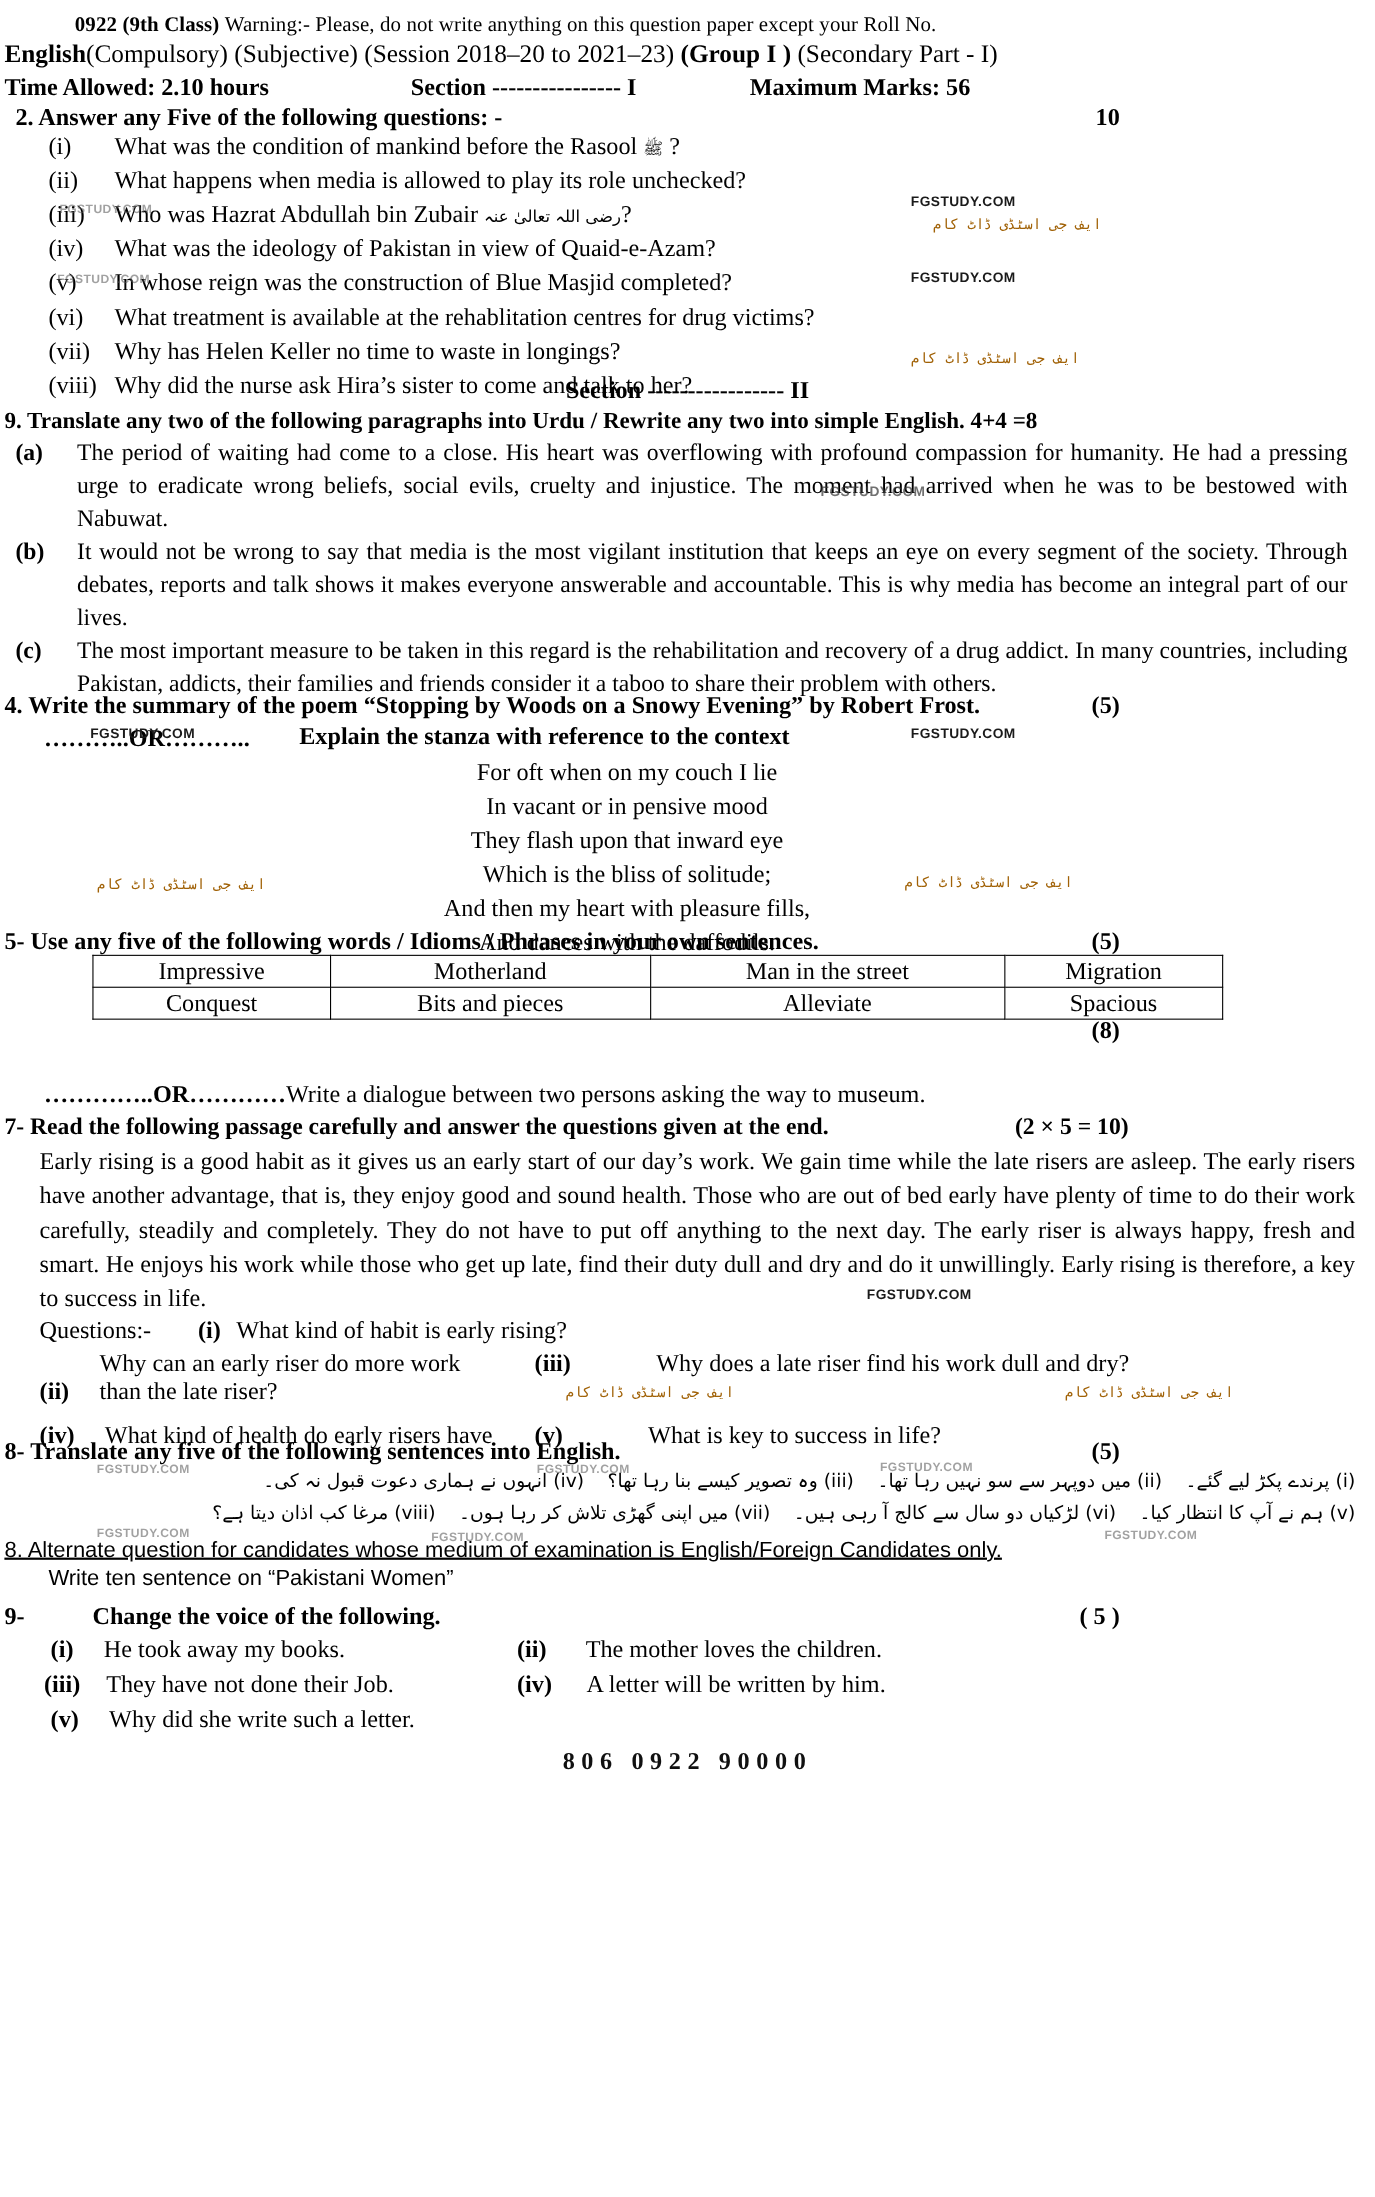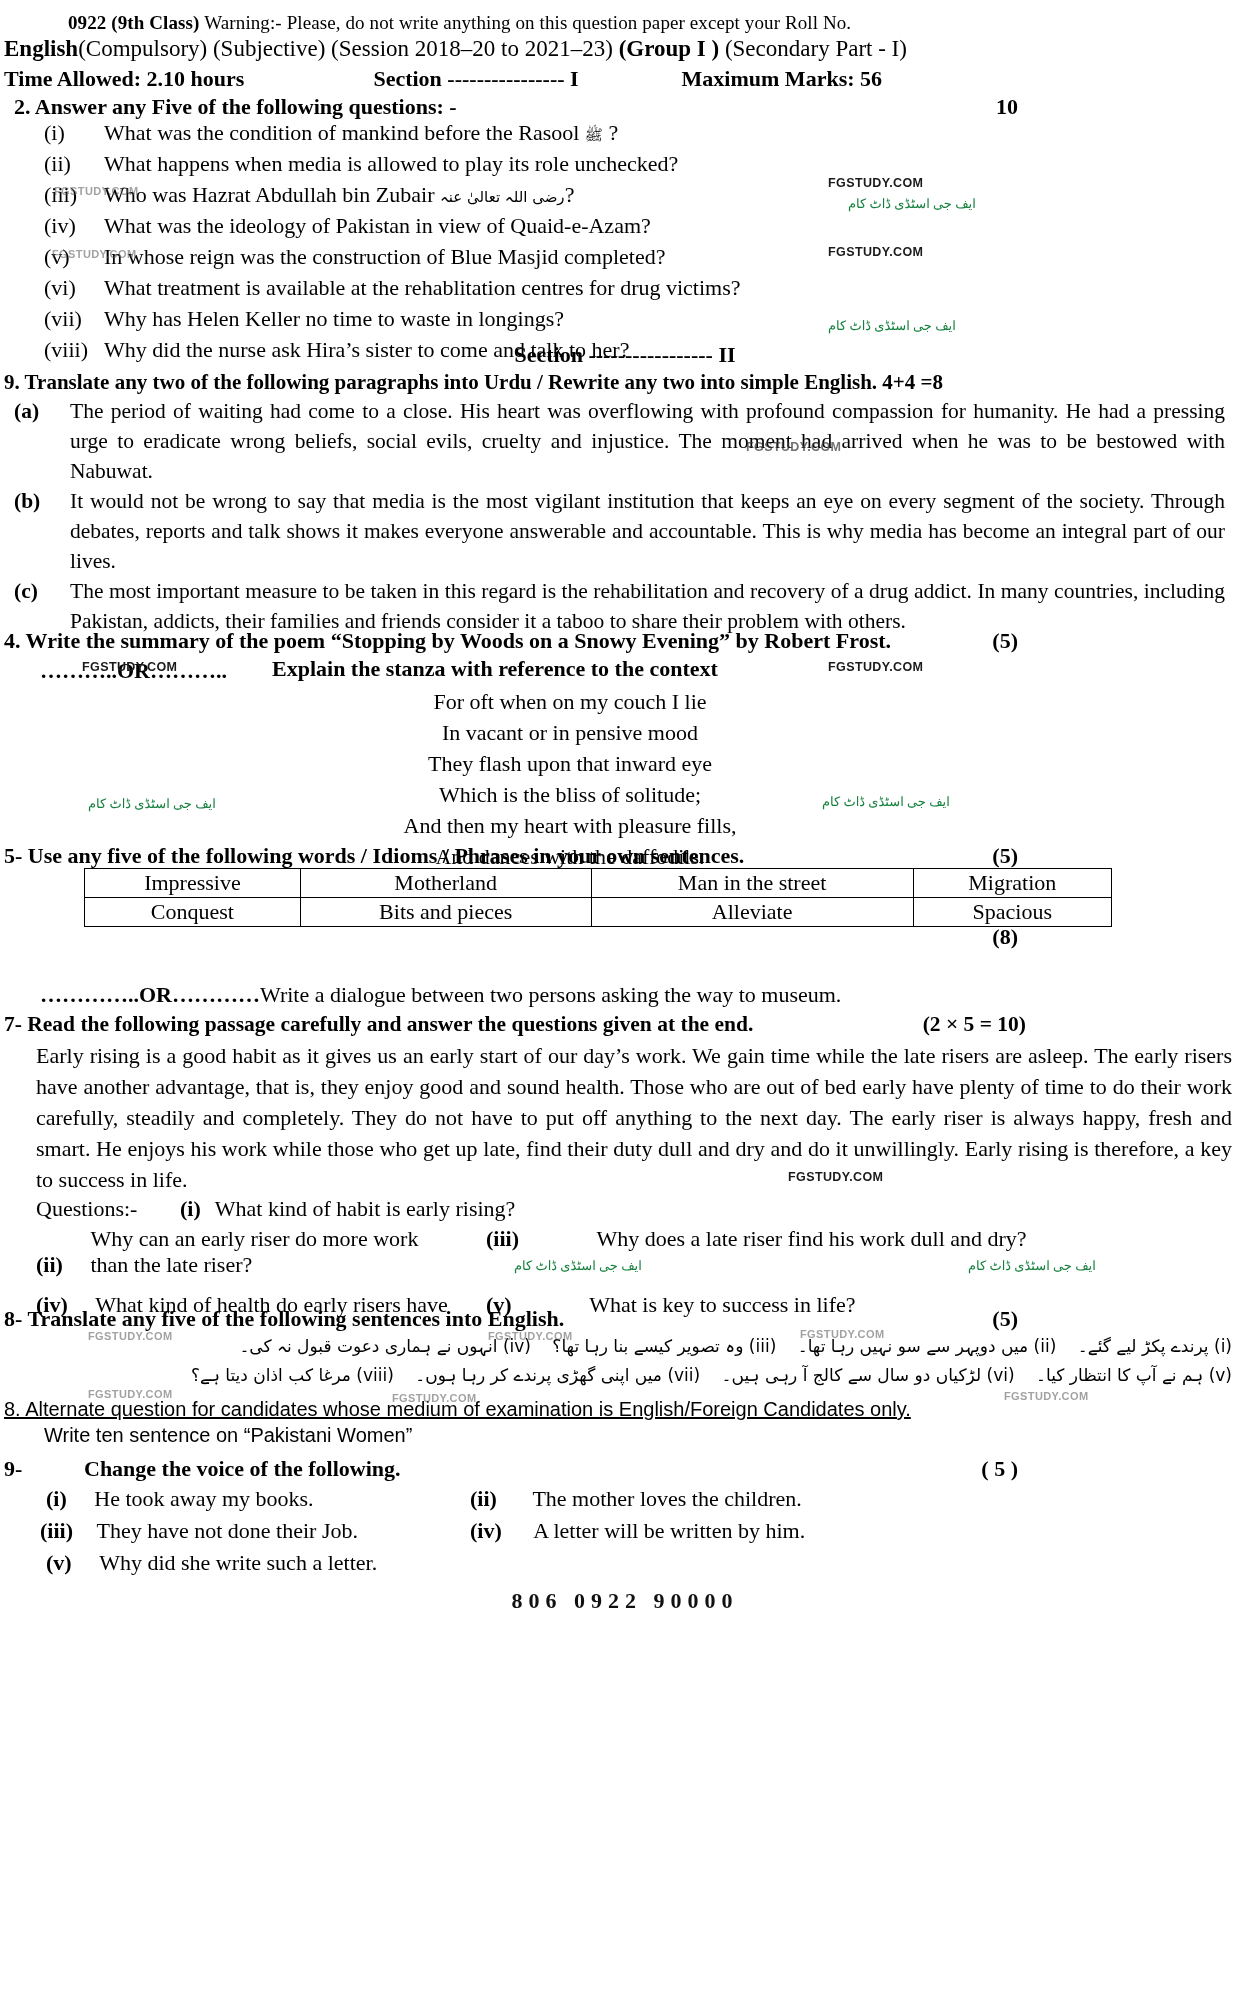--- a/index.html
+++ b/index.html
@@ -174,22 +174,22 @@
 
   
   .wm {
     position: absolute;
     font-family: "Liberation Sans", sans-serif;
     font-weight: bold; font-size: 12.5px; letter-spacing: .4px;
     color: #1a1a1a; white-space: nowrap;
   }
   .wm-ur {
     position: absolute;
-    font-family: Liberation Serif, serif;
-    font-size: 13px; color: #15803d; white-space: nowrap;
+    font-family: Liberation Mono, monospace;
+    font-size: 13px; color: #a16207; white-space: nowrap;
   }
   .wm-faint { color: #3a3a3a; opacity: .72; }
   .wm-ghost { color: #555; opacity: .55; font-size: 11px; }
 </style>
 </head>
 <body>
 
 <div class="page">
 
   <div class="hdr-line1">
@@ -350,21 +350,21 @@
 
   <div class="urdu-row" style="top:1326px;">
     <span>(i) پرندے پکڑ لیے گئے۔</span>
     <span>(ii) میں دوپہر سے سو نہیں رہا تھا۔</span>
     <span>(iii) وہ تصویر کیسے بنا رہا تھا؟</span>
     <span>(iv) انہوں نے ہماری دعوت قبول نہ کی۔</span>
   </div>
   <div class="urdu-row" style="top:1355px;">
     <span>(v) ہم نے آپ کا انتظار کیا۔</span>
     <span>(vi) لڑکیاں دو سال سے کالج آ رہی ہیں۔</span>
-    <span>(vii) میں اپنی گھڑی پرندے کر رہا ہوں۔</span>
+    <span>(vii) میں اپنی گھڑی تلاش کر رہا ہوں۔</span>
     <span>(viii) مرغا کب اذان دیتا ہے؟</span>
   </div>
 
   <div class="q8alt-head">8. Alternate question for candidates whose medium of examination is English/Foreign Candidates only.</div>
   <div class="q8alt-sub">Write ten sentence  on   “Pakistani Women”</div>
 
   <div class="q9-head">9-</div>
   <div class="q9-title">Change the voice of the following.</div>
   <div class="q9-marks">( 5 )</div>
 

